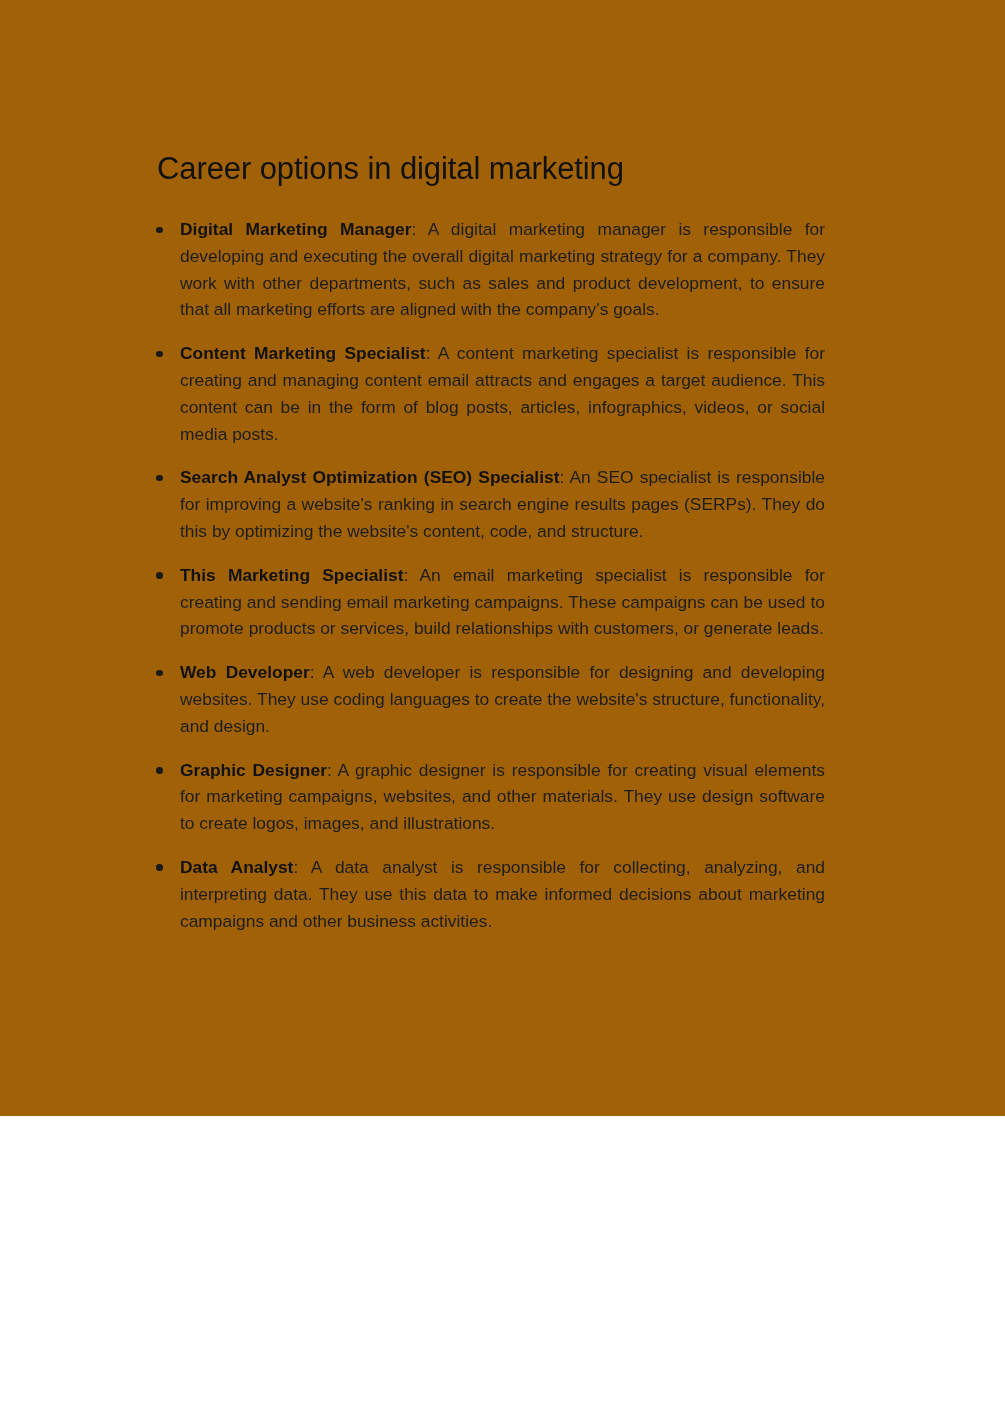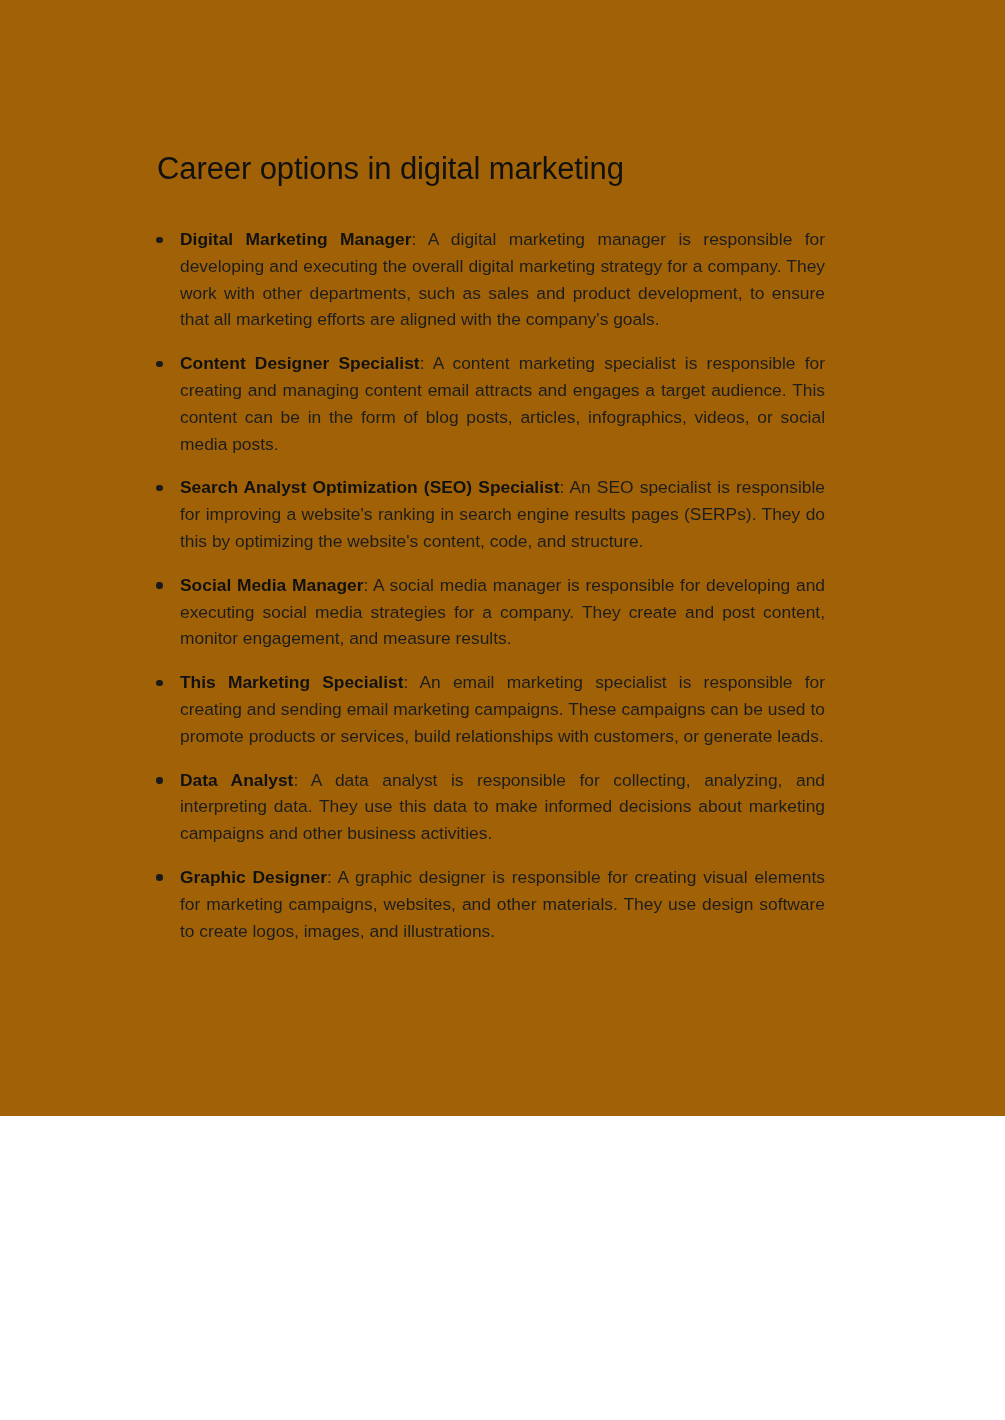--- a/index.html
+++ b/index.html
@@ -30,21 +30,21 @@
     font-size: 31px;
     font-weight: 400;
     line-height: 40px;
     letter-spacing: -0.1px;
     color: #111111;
     white-space: nowrap;
   }
   .bullet-list {
     position: absolute;
     left: 150px;
-    top: 226px;
+    top: 216px;
     width: 675px;
     margin: 0;
     padding: 0;
     list-style: none;
   }
   .bullet-item {
     position: relative;
     padding-left: 30px;
     margin-bottom: 17px;
     font-size: 17.4px;
@@ -79,45 +79,45 @@
 
   <ul class="bullet-list">
 
     <li class="bullet-item">
       <span class="bullet-marker"></span>
       <span class="bullet-term">Digital Marketing Manager</span><span class="bullet-body">: A digital marketing manager is responsible for developing and executing the overall digital marketing strategy for a company. They work with other departments, such as sales and product development, to ensure that all marketing efforts are aligned with the company's goals.</span>
     </li>
 
     <li class="bullet-item">
       <span class="bullet-marker"></span>
-      <span class="bullet-term">Content Designer Specialist</span><span class="bullet-body">: A content marketing specialist is responsible for creating and managing content email attracts and engages a target audience. This content can be in the form of blog posts, articles, infographics, videos, or social media posts.</span>
+      <span class="bullet-term">Content Marketing Specialist</span><span class="bullet-body">: A content marketing specialist is responsible for creating and managing content email attracts and engages a target audience. This content can be in the form of blog posts, articles, infographics, videos, or social media posts.</span>
     </li>
 
     <li class="bullet-item">
       <span class="bullet-marker"></span>
       <span class="bullet-term">Search Analyst Optimization (SEO) Specialist</span><span class="bullet-body">: An SEO specialist is responsible for improving a website's ranking in search engine results pages (SERPs). They do this by optimizing the website's content, code, and structure.</span>
     </li>
 
 
-    <li class="bullet-item">
-      <span class="bullet-marker"></span>
-      <span class="bullet-term">Social Media Manager</span><span class="bullet-body">: A social media manager is responsible for developing and executing social media strategies for a company. They create and post content, monitor engagement, and measure results.</span>
-    </li>
 
     <li class="bullet-item">
       <span class="bullet-marker"></span>
       <span class="bullet-term">This Marketing Specialist</span><span class="bullet-body">: An email marketing specialist is responsible for creating and sending email marketing campaigns. These campaigns can be used to promote products or services, build relationships with customers, or generate leads.</span>
     </li>
 
-
     <li class="bullet-item">
       <span class="bullet-marker"></span>
-      <span class="bullet-term">Data Analyst</span><span class="bullet-body">: A data analyst is responsible for collecting, analyzing, and interpreting data. They use this data to make informed decisions about marketing campaigns and other business activities.</span>
+      <span class="bullet-term">Web Developer</span><span class="bullet-body">: A web developer is responsible for designing and developing websites. They use coding languages to create the website's structure, functionality, and design.</span>
     </li>
 
     <li class="bullet-item">
       <span class="bullet-marker"></span>
       <span class="bullet-term">Graphic Designer</span><span class="bullet-body">: A graphic designer is responsible for creating visual elements for marketing campaigns, websites, and other materials. They use design software to create logos, images, and illustrations.</span>
     </li>
 
+    <li class="bullet-item">
+      <span class="bullet-marker"></span>
+      <span class="bullet-term">Data Analyst</span><span class="bullet-body">: A data analyst is responsible for collecting, analyzing, and interpreting data. They use this data to make informed decisions about marketing campaigns and other business activities.</span>
+    </li>
+
   </ul>
 
 </div>
 
 </body></html>

